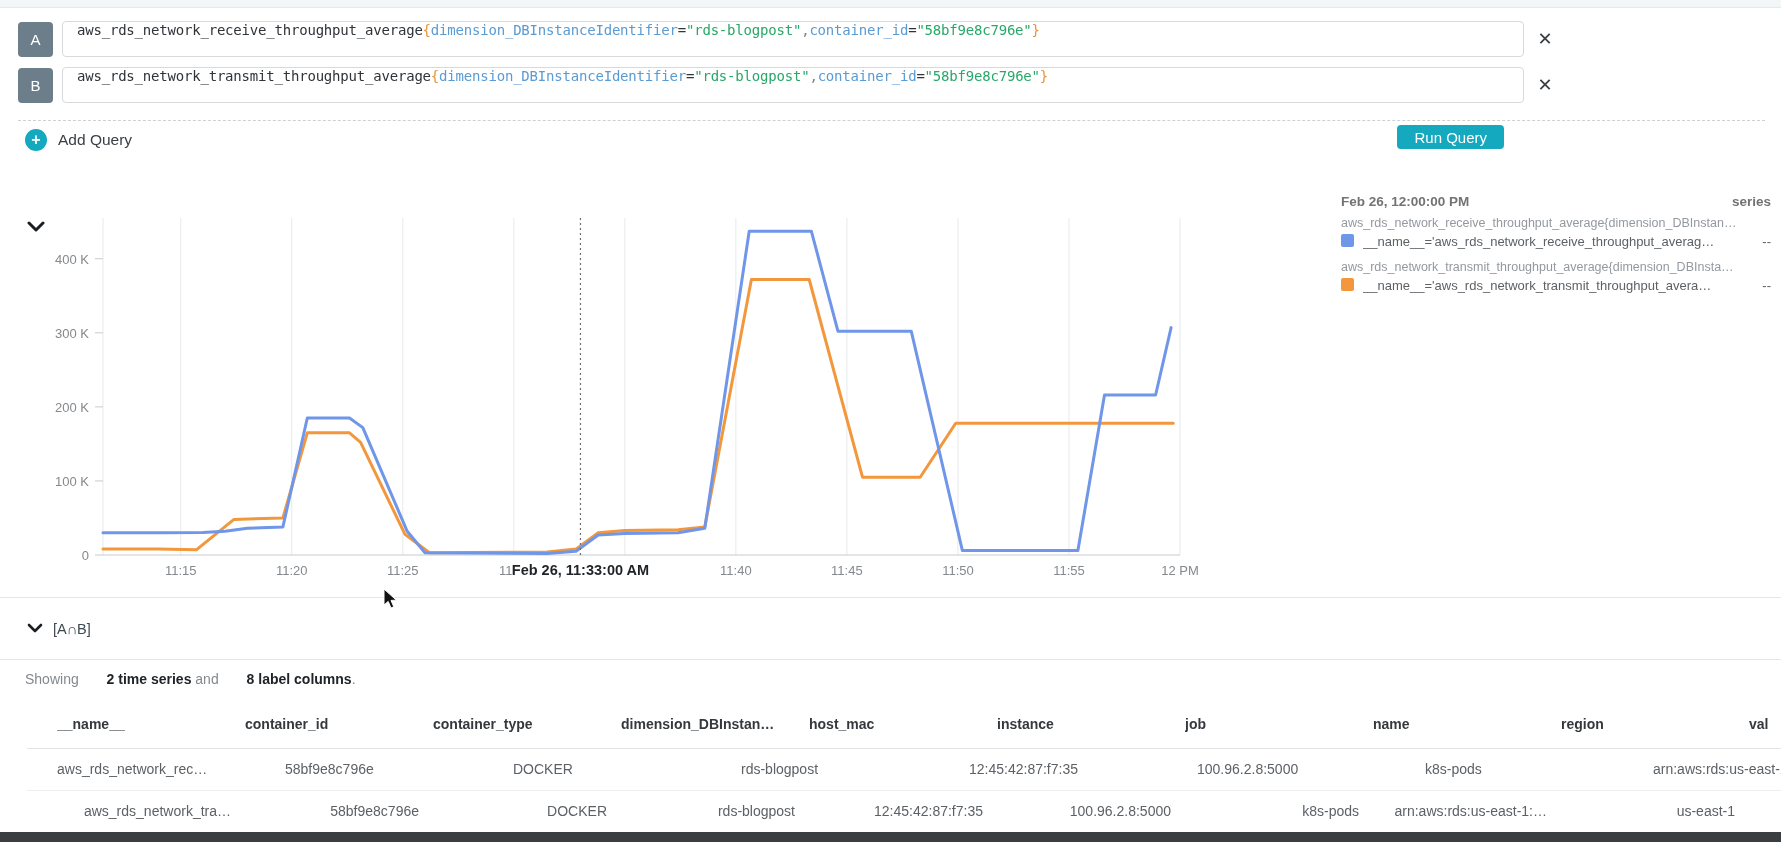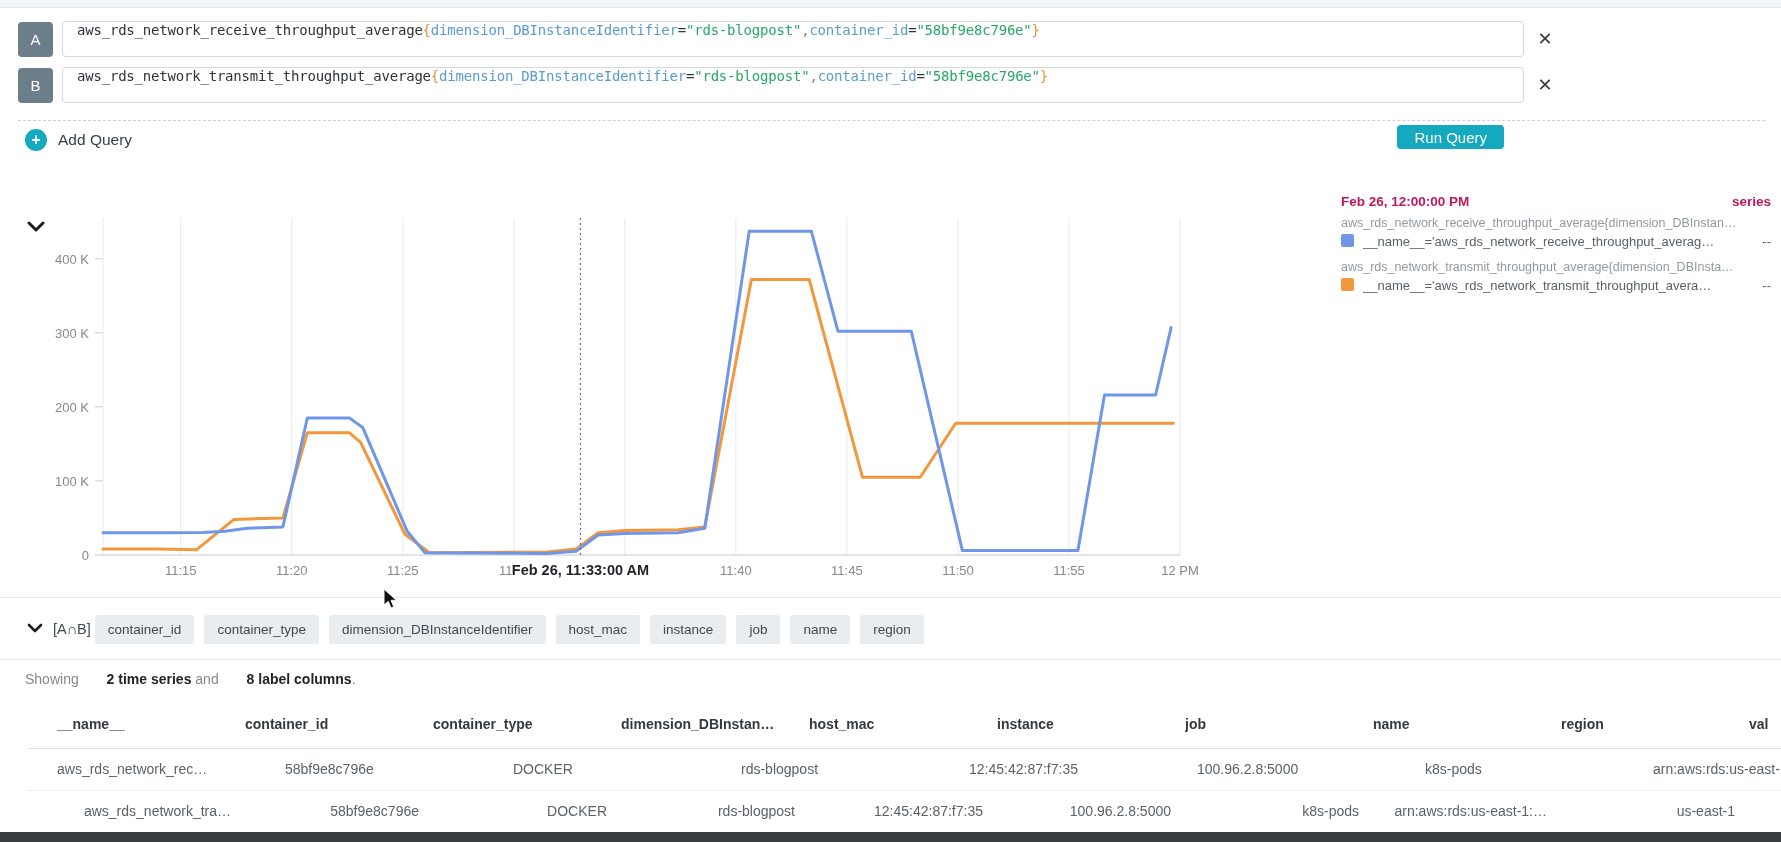--- a/index.html
+++ b/index.html
@@ -31,32 +31,32 @@
 
   .chart-chevron{position:absolute;left:27px;top:219px;cursor:pointer;}
   .labels-chevron{margin-right:10px;cursor:pointer;display:inline-flex;}
 
   #chart-svg{position:absolute;left:25px;top:190px;}
   .ax{font-family:"Liberation Sans",sans-serif;font-size:13px;fill:#85898d;}
   .ax-hover{font-family:"Liberation Sans",sans-serif;font-size:14.5px;font-weight:bold;fill:#1f2327;}
 
   
   .legend{position:absolute;left:1341px;top:190px;width:430px;}
-  .lg-head{display:flex;justify-content:space-between;font-weight:bold;font-size:13.5px;color:#be185d;
+  .lg-head{display:flex;justify-content:space-between;font-weight:bold;font-size:13.5px;color:#737373;
            height:22px;align-items:center;}
   .lg-group{font-size:12.5px;color:#94999f;white-space:nowrap;overflow:hidden;height:22px;line-height:22px;}
   .lg-item{display:flex;align-items:flex-start;font-size:13px;color:#5c6166;height:22px;}
   .sw{width:13px;height:13px;border-radius:2px;margin-right:9px;flex:none;}
   .lg-label{flex:1;white-space:nowrap;overflow:hidden;}
   .lg-val{margin-left:8px;color:#5c6166;}
 
   
   .labels-bar{position:absolute;top:597px;left:0;right:0;height:61px;border-top:1px solid #e4e7ea;
               border-bottom:1px solid #e4e7ea;display:flex;align-items:center;padding-left:27px;}
-  .set-label{font-size:14.5px;color:#3f4950;margin-right:4px;}
+  .set-label{font-size:14.5px;color:#3f4950;margin-right:16px;}
   .chip{background:#e9edef;border-radius:3px;padding:7px 13px;font-size:13.5px;color:#3f4950;
         margin-right:10px;cursor:pointer;white-space:nowrap;}
 
   
   .summary{position:absolute;top:671px;left:25px;font-size:14px;color:#84898e;}
   .summary b{color:#202428;margin-left:24px;}
   .tgrid{display:grid;grid-template-columns:repeat(9,188px) 1fr;padding-left:30px;padding-right:13px;
          align-items:center;position:absolute;left:0;right:0;margin-left:27px;}
   .thead{top:700px;height:48px;border-bottom:1px solid #e2e5e8;font-size:14px;font-weight:bold;color:#35393d;}
   .trow1{top:748px;gap:40px;} .trow2{top:790px;text-align:right;}
@@ -183,21 +183,20 @@
       </div>
   </div>
 
   <div class="labels-bar">
     <span class="labels-chevron">
       <svg width="16" height="11" viewBox="0 0 16 11">
           <polyline points="2,2 8,8 14,2" fill="none" stroke="#1b1f23" stroke-width="2.6" stroke-linecap="round" stroke-linejoin="round"></polyline>
         </svg>
     </span>
     <span class="set-label">[A∩B]</span>
-    <span id="chips"><span class="chip">container_id</span><span class="chip">container_type</span><span class="chip">dimension_DBInstanceIdentifier</span><span class="chip">host_mac</span><span class="chip">instance</span><span class="chip">job</span><span class="chip">name</span><span class="chip">region</span></span>
   </div>
 
   <div class="summary">
     <span>Showing </span><b>2 time series</b><span> and </span><b>8 label columns</b><span>.</span>
   </div>
 
   <div class="tgrid thead" id="thead">
       <div class="cell">__name__</div>
       <div class="cell">container_id</div>
       <div class="cell">container_type</div>

